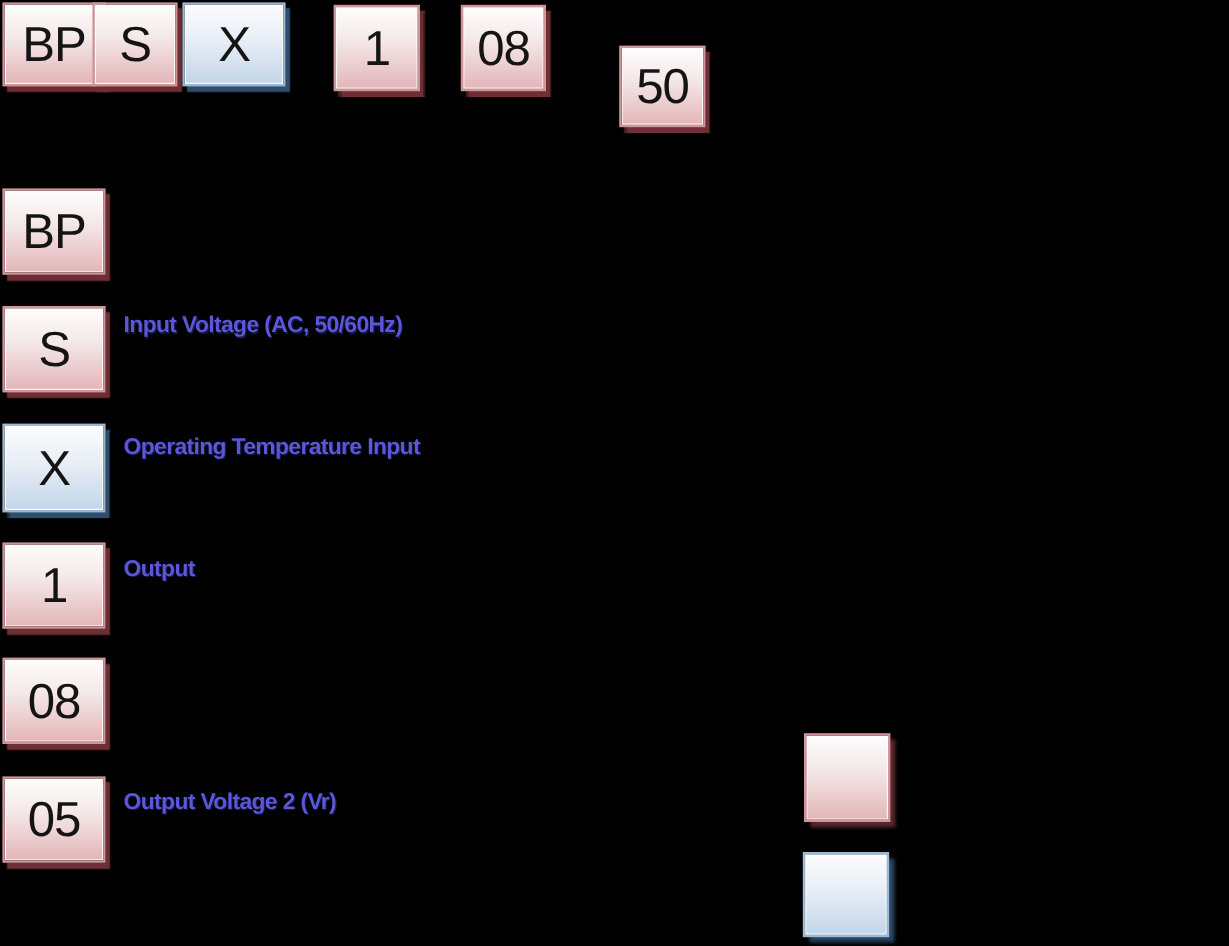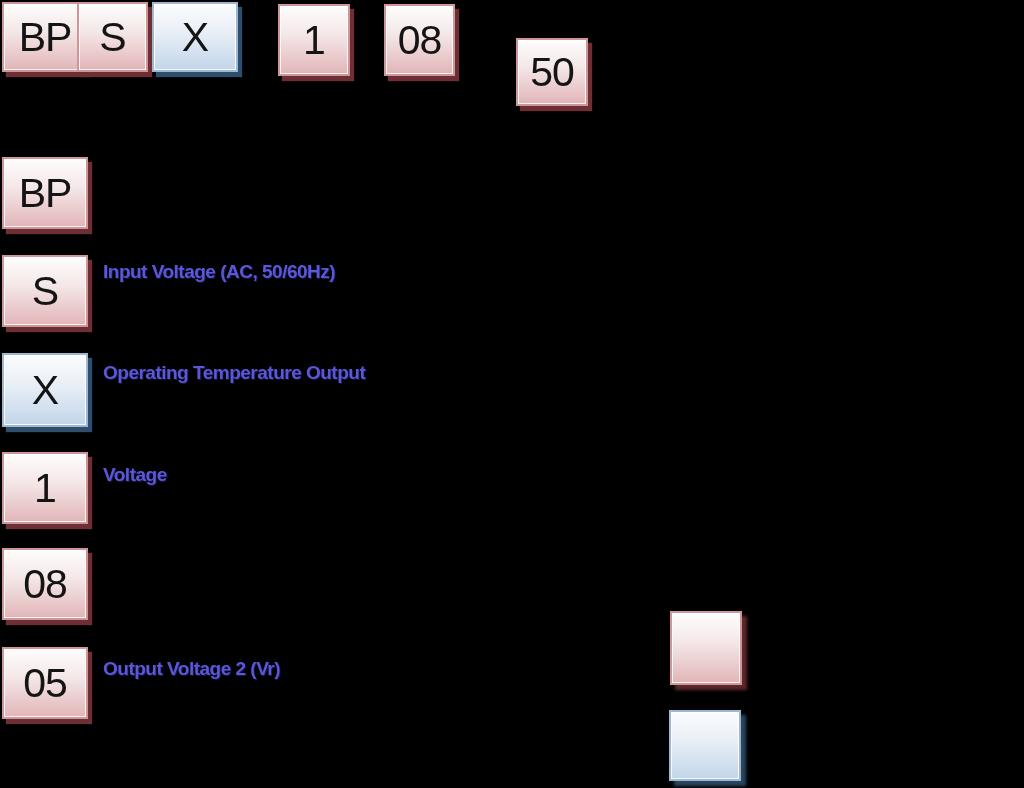--- a/index.html
+++ b/index.html
@@ -75,20 +75,20 @@
   <div class="box pink" style="left:516px; top:4px; width:72px; height:68px;margin-top:34px;">50</div>
 
   <div class="box pink col-box" style="top:157px;">BP</div>
   <div class="box pink col-box" style="top:255px;">S</div>
   <div class="box blue col-box" style="top:353px; height:74px;">X</div>
   <div class="box pink col-box" style="top:452px;">1</div>
   <div class="box pink col-box" style="top:548px;">08</div>
   <div class="box pink col-box" style="top:647px;">05</div>
 
   <div class="row-label" style="top:259px;">Input Voltage (AC, 50/60Hz)</div>
-  <div class="row-label" style="top:360px;">Operating Temperature Output</div>
-  <div class="row-label" style="top:462px;">Voltage</div>
+  <div class="row-label" style="top:360px;">Operating Temperature Input</div>
+  <div class="row-label" style="top:462px;">Output</div>
   <div class="row-label" style="top:656px;">Output Voltage 2 (Vr)</div>
 
   <div class="box pink key-box" style="left:670px; top:611px; height:74px;"></div>
   <div class="box blue key-box" style="left:669px; top:710px; height:71px;"></div>
 
 </div>
 
 </body></html>

